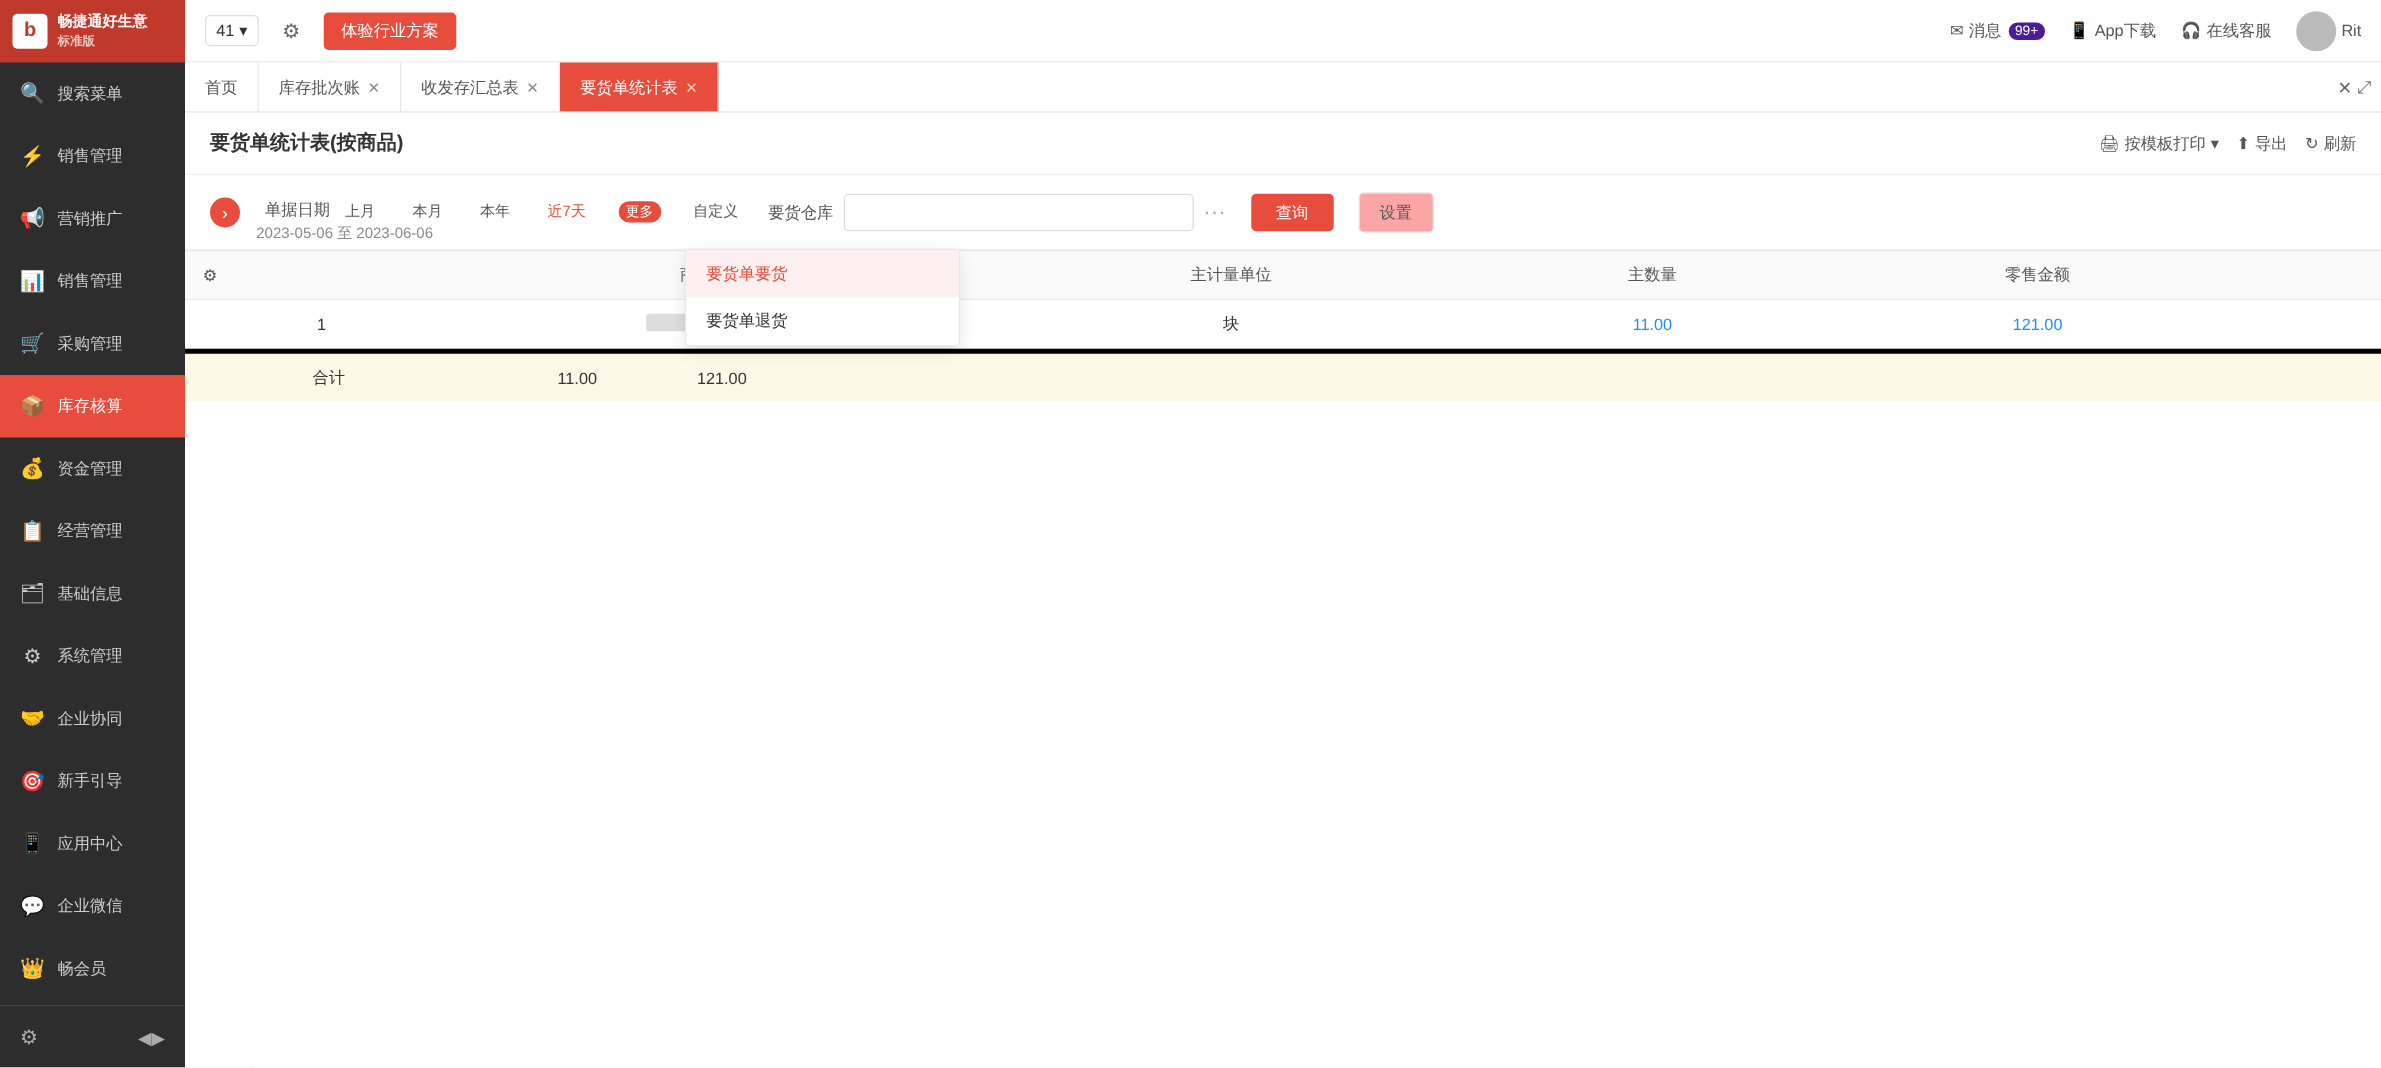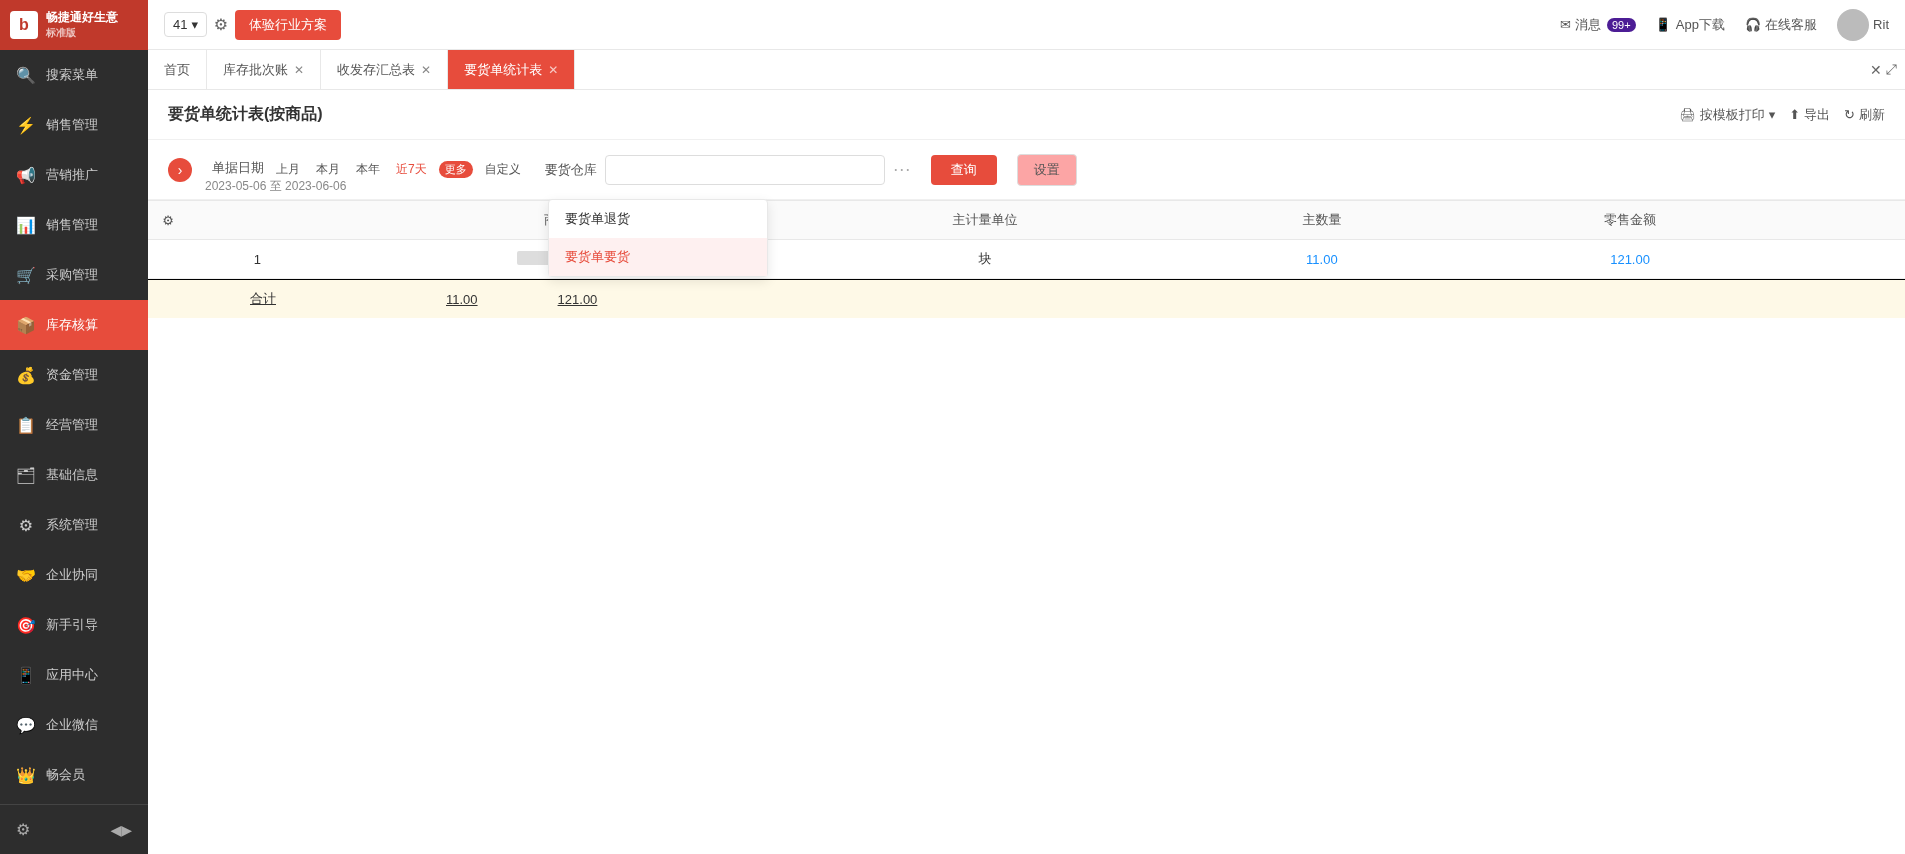--- a/index.html
+++ b/index.html
@@ -81,20 +81,21 @@
       display: flex;
       align-items: center;
       padding: 0 16px;
       justify-content: space-between;
       border-bottom: 1px solid #e8e8e8;
       flex-shrink: 0;
     }
     .top-header-left {
       display: flex;
       align-items: center;
+      gap: 12px;
     }
     .breadcrumb-selector {
       display: flex;
       align-items: center;
       gap: 4px;
       border: 1px solid #ddd;
       border-radius: 4px;
       padding: 4px 8px;
       font-size: 13px;
       color: #333;
@@ -261,21 +262,21 @@
       flex-wrap: wrap;
     }
     .filter-label {
       color: #555;
       font-size: 13px;
       white-space: nowrap;
     }
     .date-quick-btns {
       display: flex;
       align-items: center;
-      gap: 8px;
+      gap: 22px;
     }
     .date-quick-btn {
       font-size: 12px;
       color: #555;
       cursor: pointer;
       padding: 2px 4px;
     }
     .date-quick-btn.active { color: #e74c3c; }
     .badge-more {
       background: #e74c3c;
@@ -410,25 +411,24 @@
       background: #ddd;
       border-radius: 2px;
     }
 
     
     .table-footer {
       background: #fef9e7;
       display: flex;
       align-items: center;
       padding: 10px 12px;
-      border-top: 1px solid #000000;
+      border-top: 4px solid #000000;
       font-size: 13px;
       color: #333;
       gap: 40px;
-      text-decoration: underline;
     }
   </style>
 </head>
 <body>
 
 <div class="sidebar">
   <div class="sidebar-logo">
     <div class="sidebar-logo-icon">b</div>
     <div>
       <div class="sidebar-logo-text">畅捷通好生意</div>
@@ -603,22 +603,22 @@
         </div>
 
         <button class="query-btn">查询</button>
         <button class="settings-btn">设置</button>
 
         <div style="position:absolute; left:57px; top:38px;">
           <span class="date-range-text">2023-05-06 至 2023-06-06</span>
         </div>
 
         <div class="dropdown-overlay">
+          <div class="dropdown-item selected">要货单要货</div>
           <div class="dropdown-item">要货单退货</div>
-          <div class="dropdown-item selected">要货单要货</div>
         </div>
       </div>
 
       <div class="table-container">
         <table class="data-table">
           <thead>
             <tr>
               <th class="settings-col">⚙</th>
               <th></th>
               <th>商品</th>

